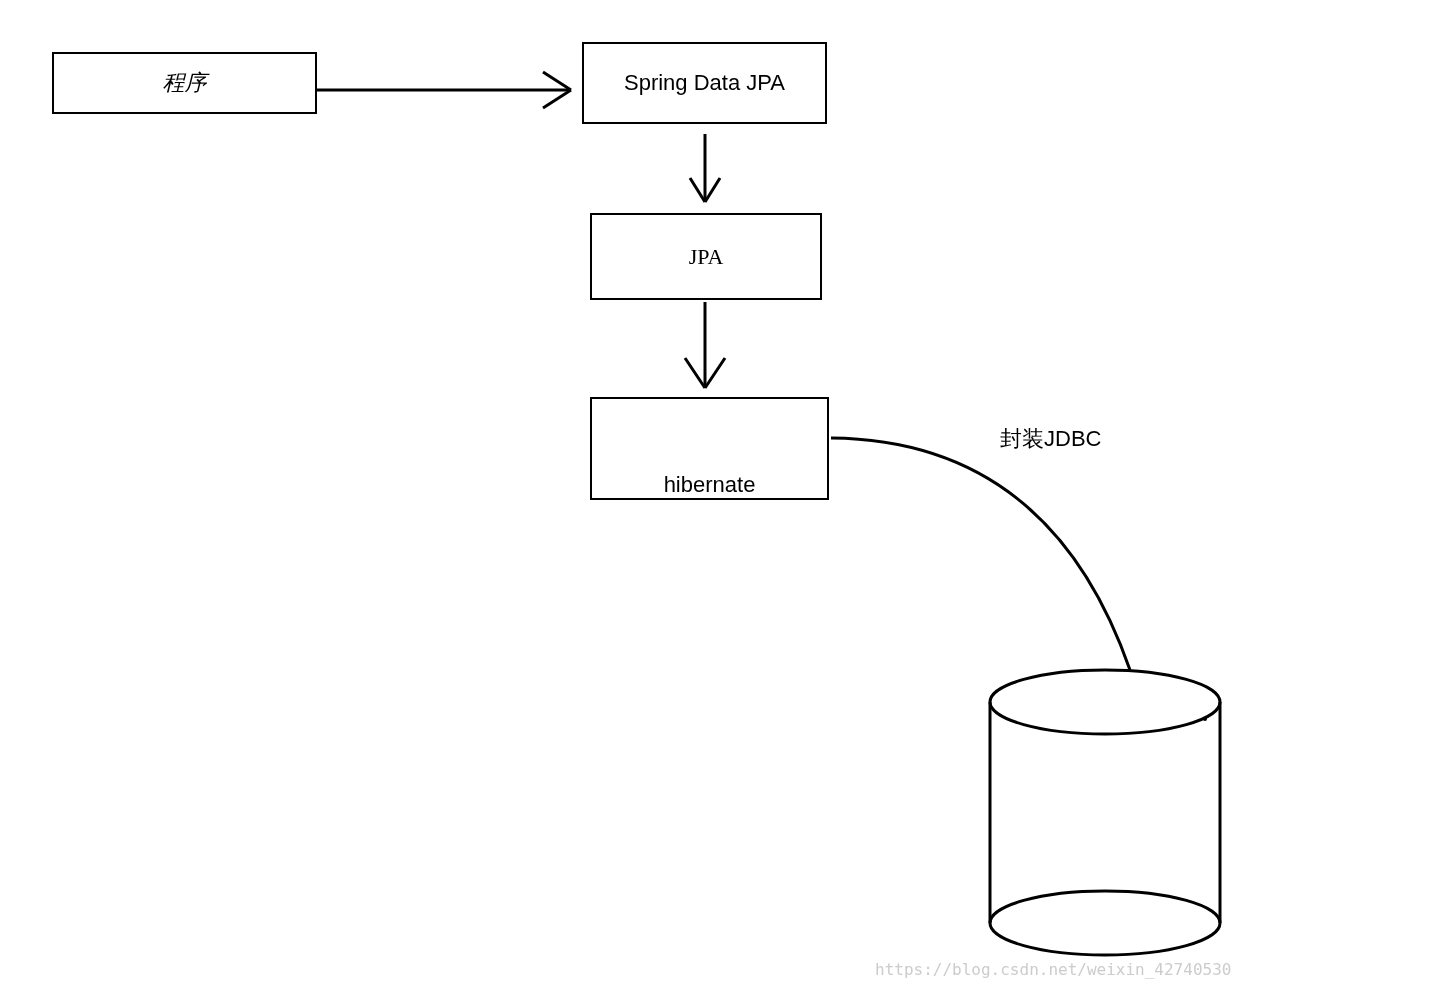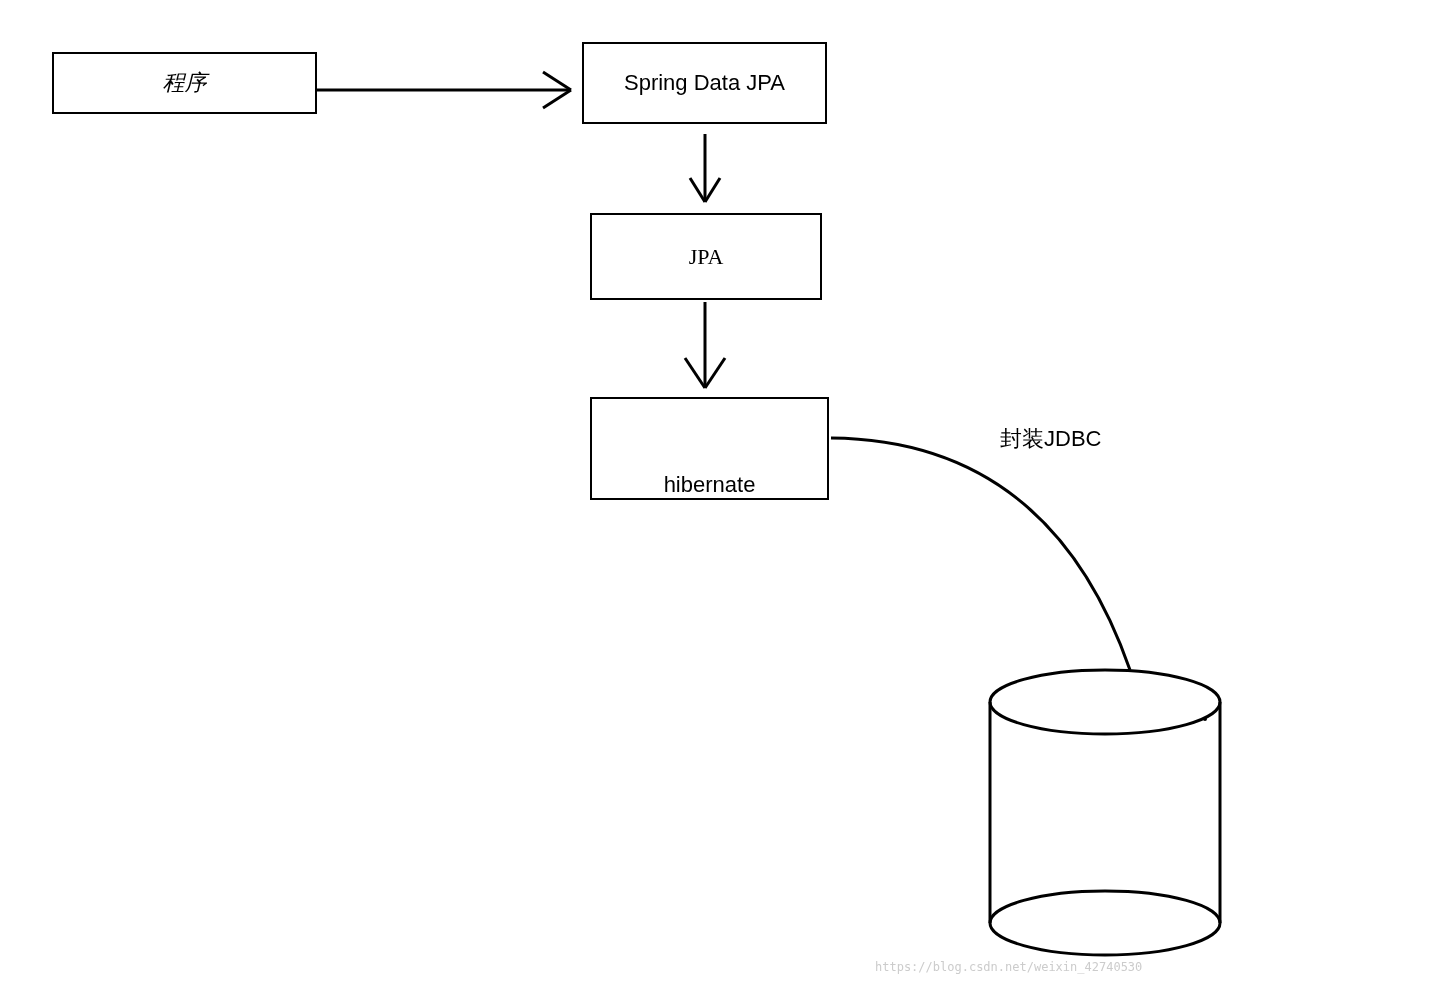--- a/index.html
+++ b/index.html
@@ -19,21 +19,21 @@
       position: absolute;
       border: 2px solid #000;
       display: flex;
       align-items: center;
       justify-content: center;
       font-size: 22px;
       background: #fff;
     }
     .watermark {
       position: absolute;
-      font-size: 12px;
+      font-size: 16px;
       color: #cccccc;
       font-family: monospace;
     }
     .annotation {
       position: absolute;
       font-size: 22px;
       color: #000;
     }
     svg.arrows {
       position: absolute;

